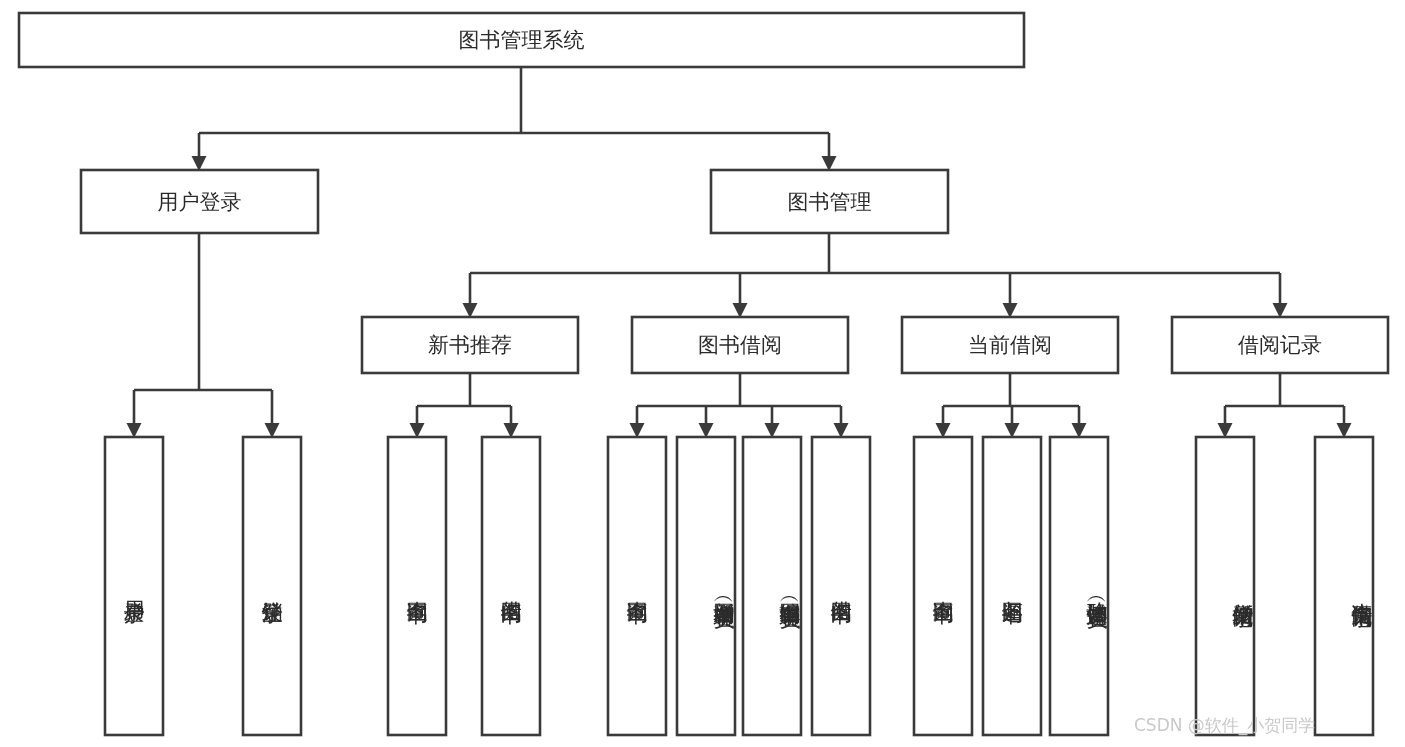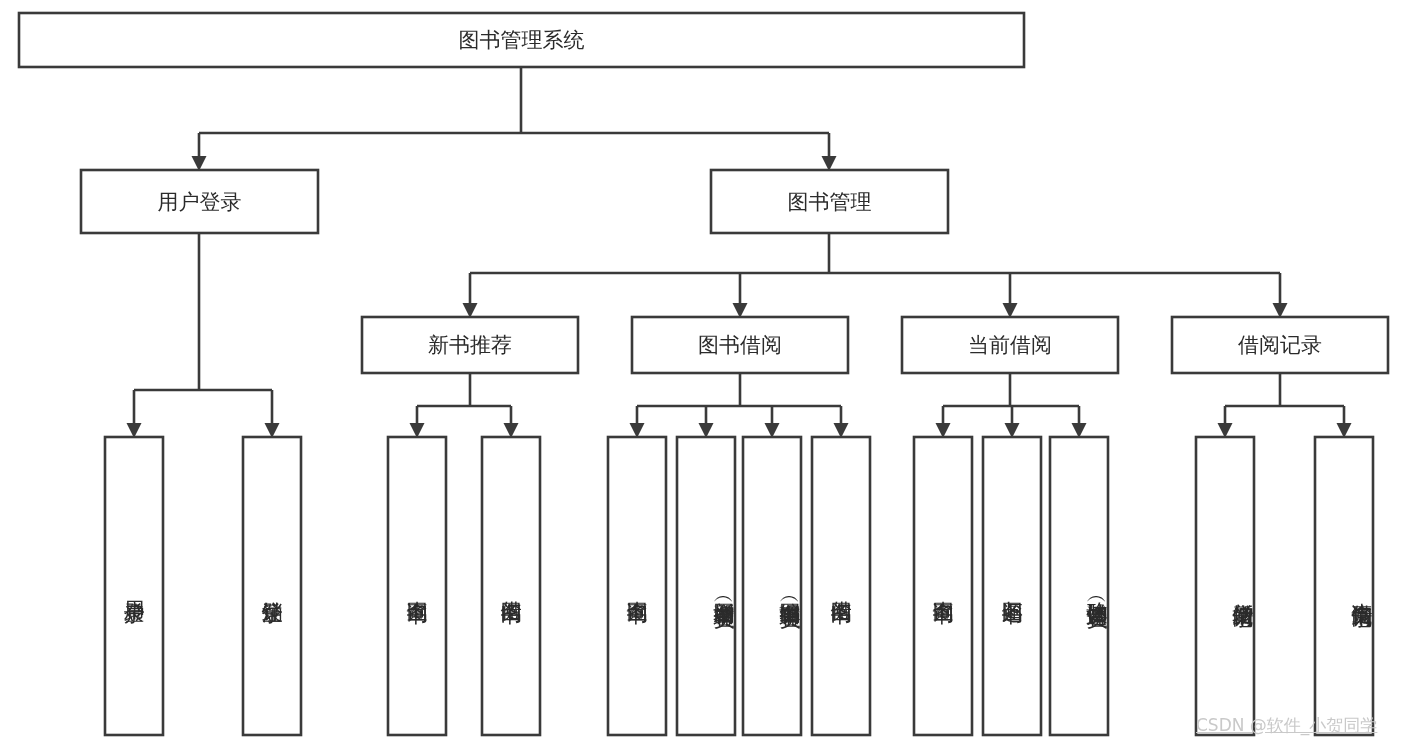--- a/index.html
+++ b/index.html
@@ -207,14 +207,14 @@
       <div class="leaf-label-v anchor-mid" style="left: 608px; top: 437px; width: 58px; height: 298px;">查询图书</div>
       <div class="leaf-label-v" style="left: 677px; top: 443px; width: 58px; height: 292px;">新增图书（管理员）</div>
       <div class="leaf-label-v" style="left: 743px; top: 443px; width: 58px; height: 292px;">编辑图书（管理员）</div>
       <div class="leaf-label-v anchor-mid" style="left: 812px; top: 437px; width: 58px; height: 298px;">借阅图书</div>
       <div class="leaf-label-v anchor-mid" style="left: 914px; top: 437px; width: 58px; height: 298px;">查询图书</div>
       <div class="leaf-label-v anchor-mid" style="left: 983px; top: 437px; width: 58px; height: 298px;">归还图书</div>
       <div class="leaf-label-v" style="left: 1050px; top: 443px; width: 58px; height: 292px;">确认归还（管理员）</div>
       <div class="leaf-label-v" style="left: 1196px; top: 443px; width: 58px; height: 292px;">新增借阅记录</div>
       <div class="leaf-label-v" style="left: 1315px; top: 443px; width: 58px; height: 292px;">查询借阅记录</div>
     </div>
-  <div class="watermark" id="watermark" style="left: 1196px; top: 714px; text-decoration: underline;">CSDN @软件_小贺同学</div>
+  <div class="watermark" id="watermark" style="left: 1134px; top: 714px;">CSDN @软件_小贺同学</div>
 </div>
 
 </body></html>

